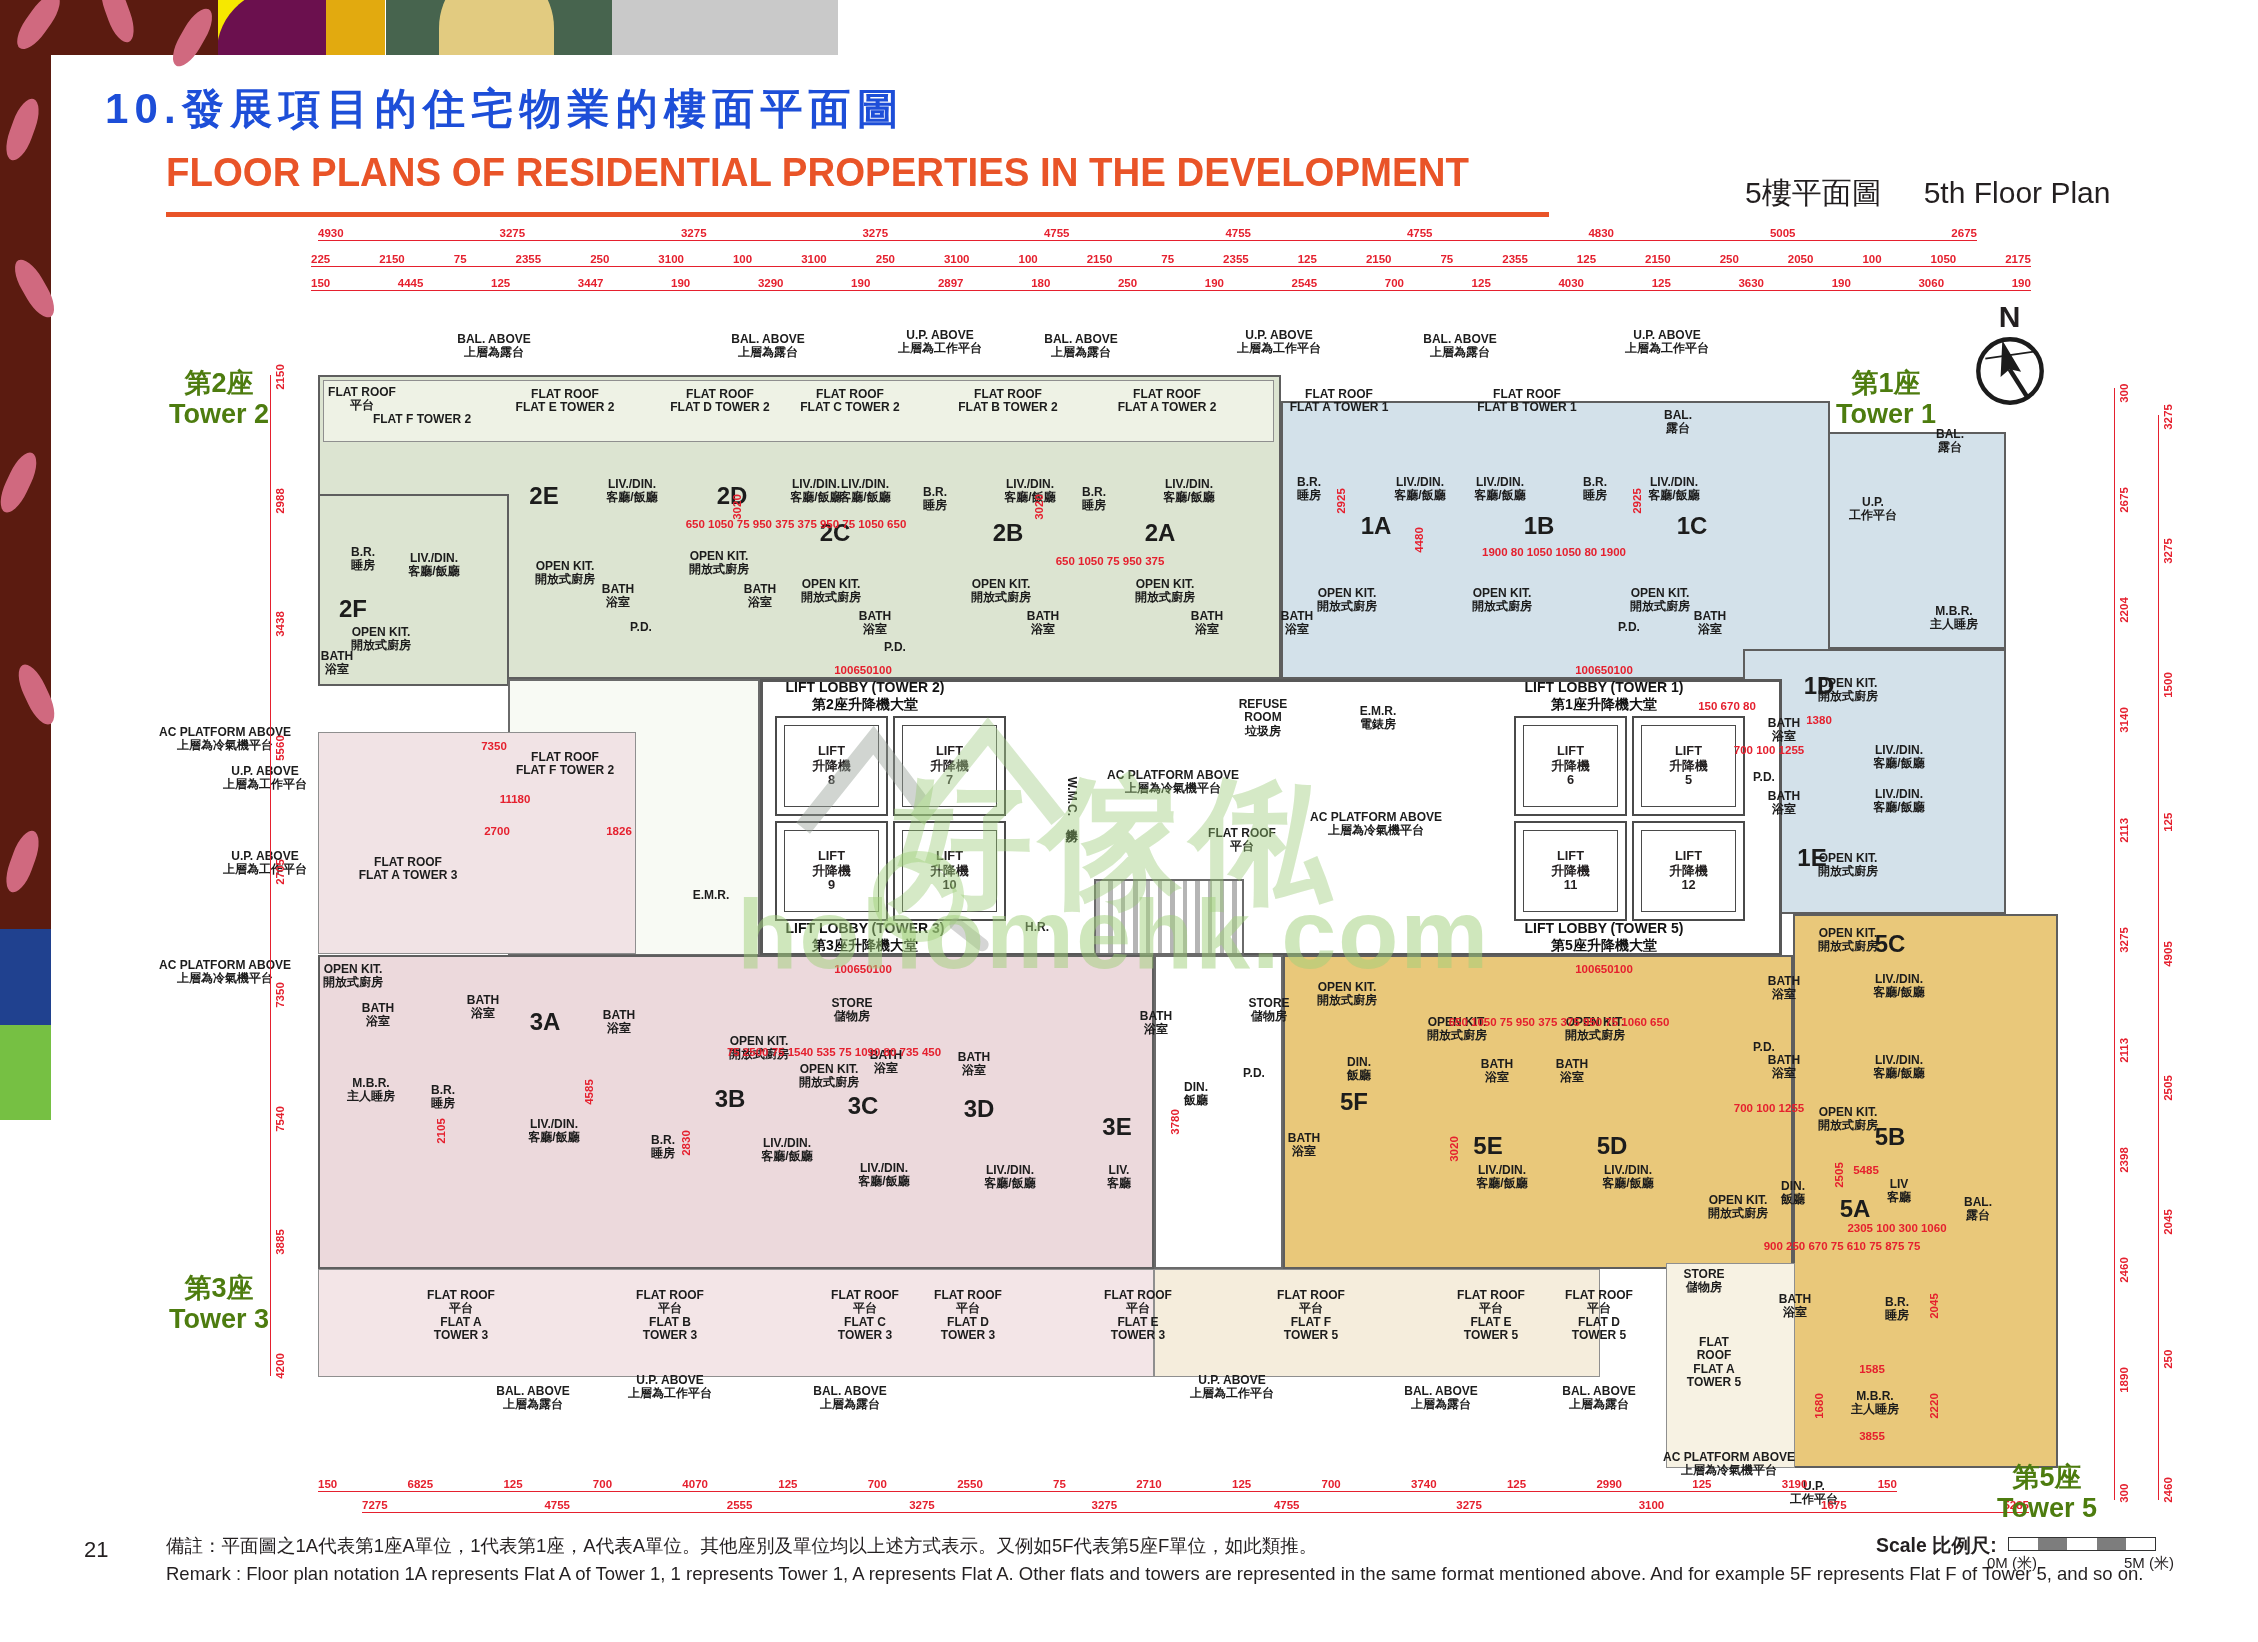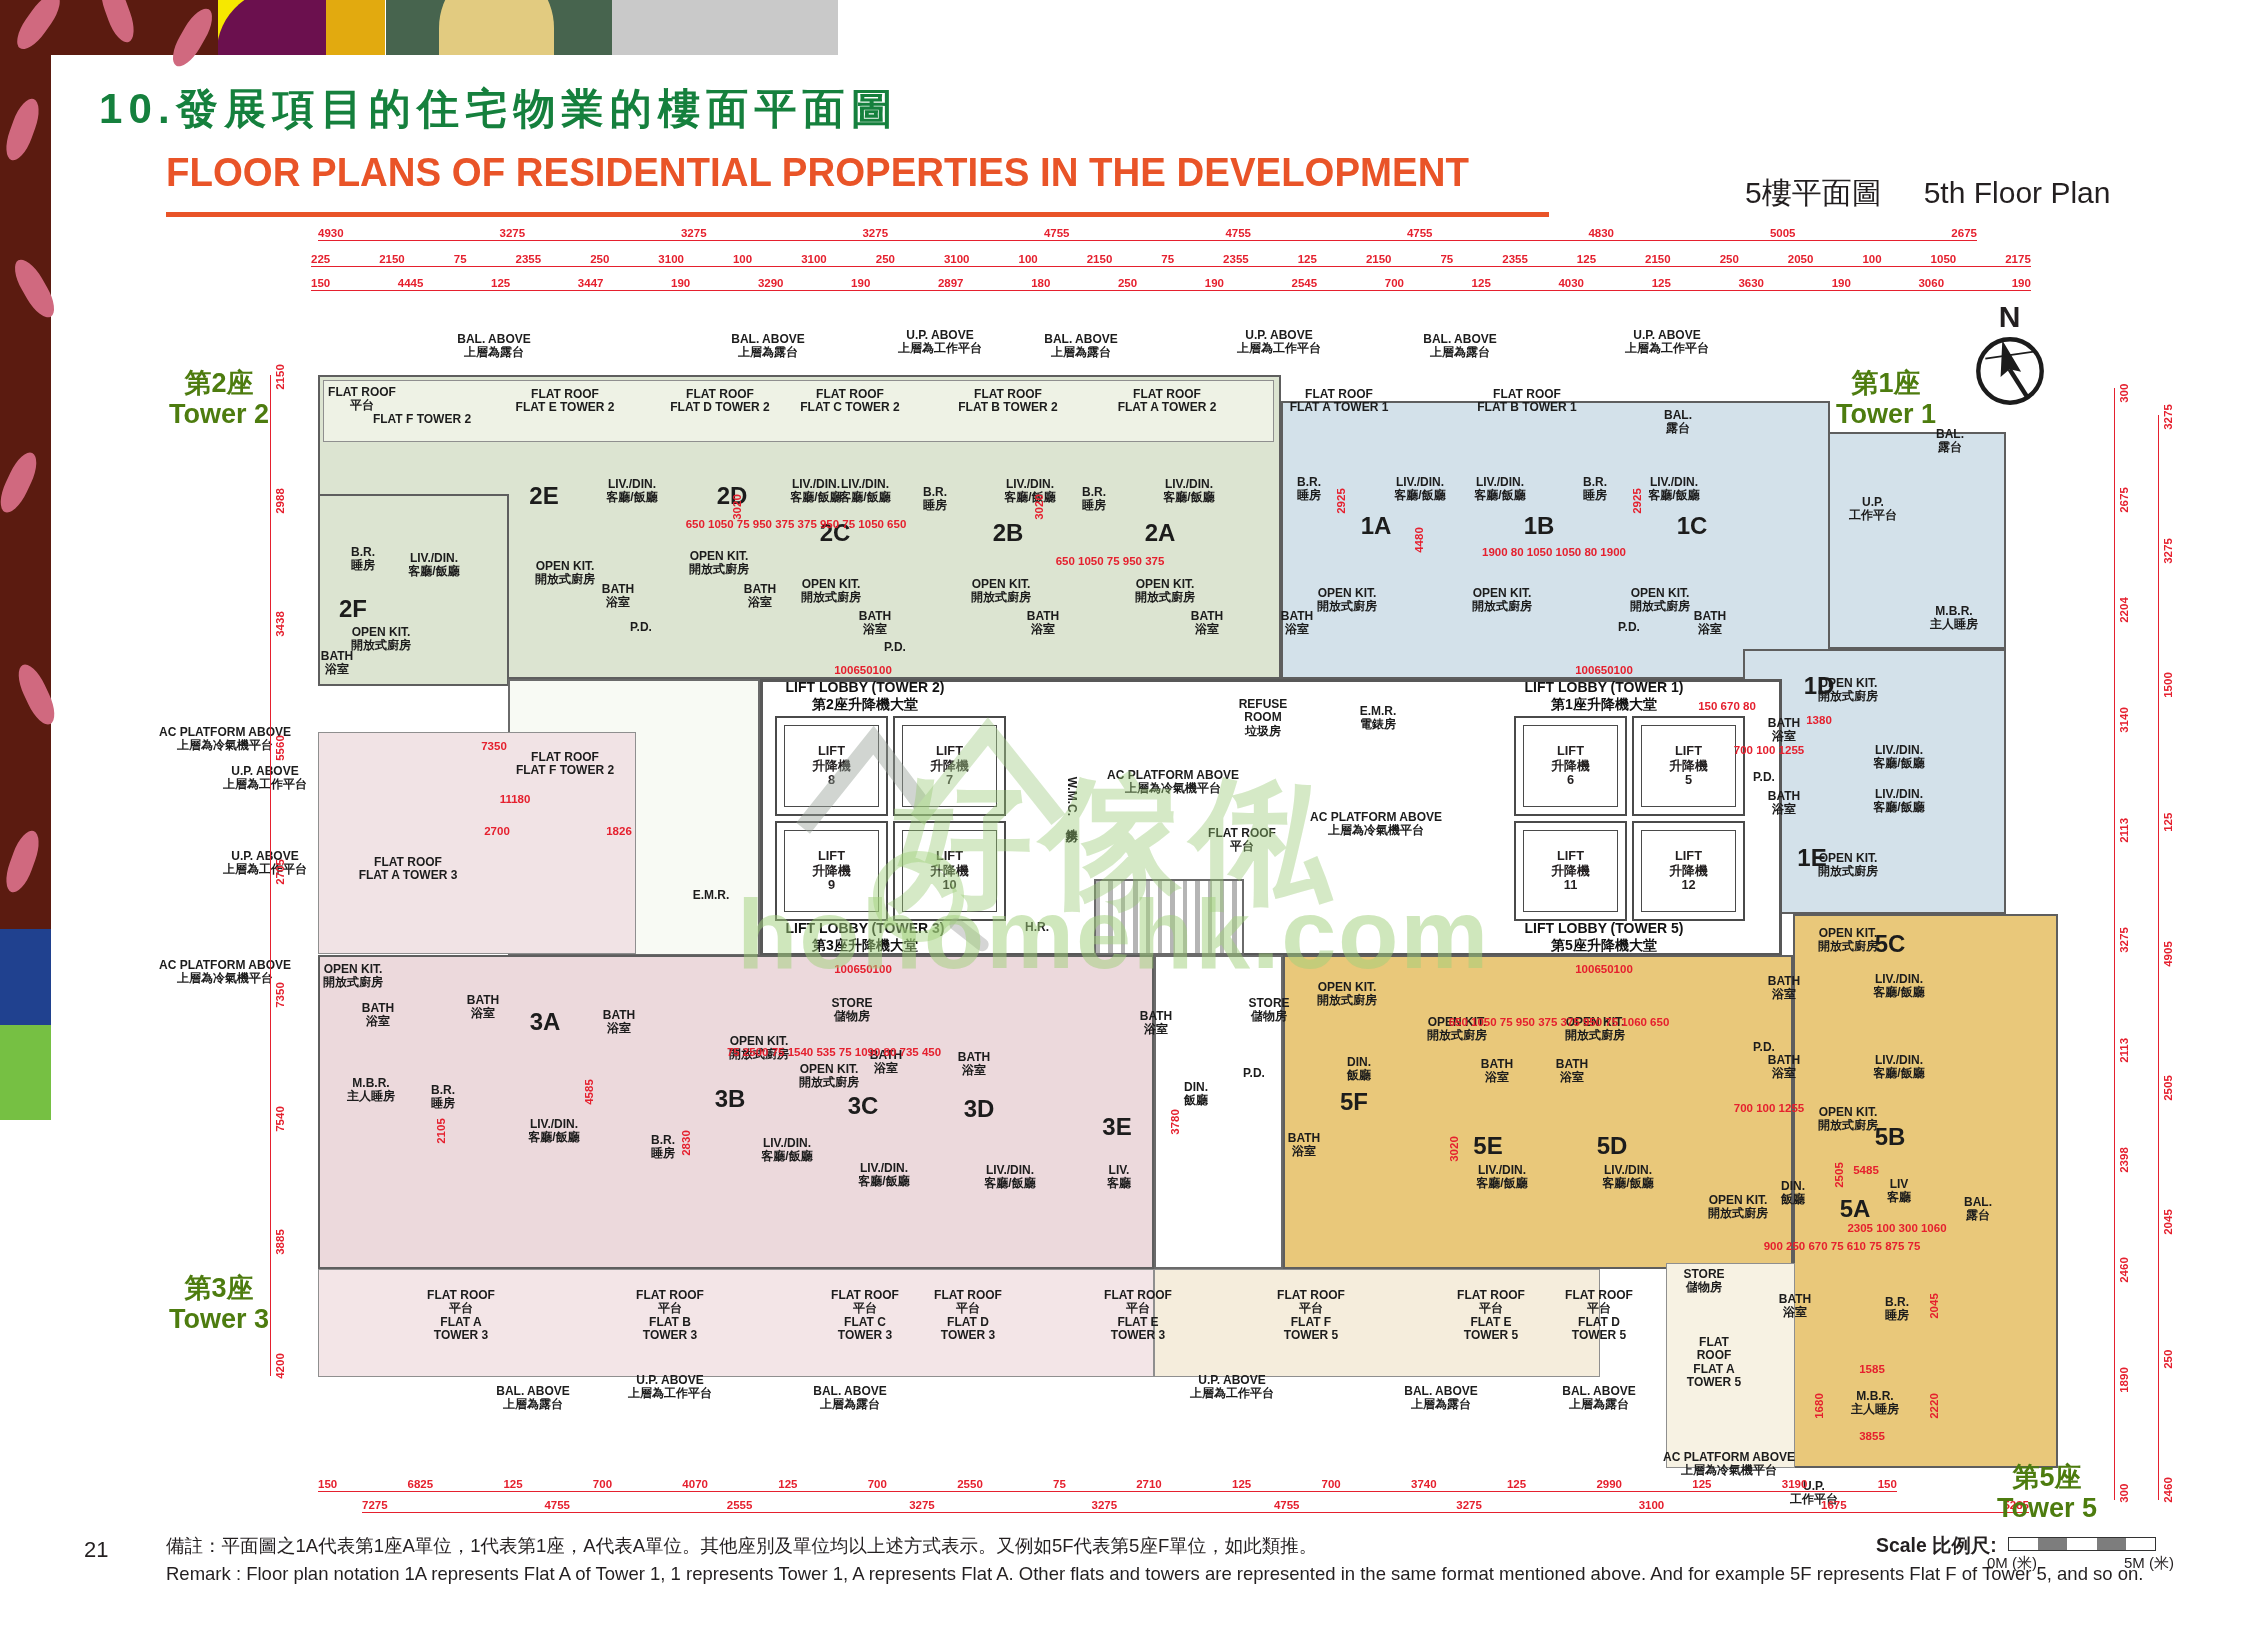--- a/index.html
+++ b/index.html
@@ -6,22 +6,22 @@
   body{width:2258px;height:1643px;position:relative;overflow:hidden;
        font-family:"Liberation Sans", sans-serif;color:#231f20;}
   
   #banner{position:absolute;left:0;top:0;height:55px;width:838px;}
   #banner .seg{position:absolute;top:0;height:55px;overflow:hidden;}
   #strip{position:absolute;left:0;top:0;width:51px;height:1120px;}
   #strip .seg{position:absolute;left:0;width:51px;}
   .leaf{position:absolute;width:23px;height:65px;background:#d0697f;
         border-radius:60% 60% 60% 60%/50% 50% 50% 50%;}
   
-  #title-zh{position:absolute;left:99px;top:81px;font-size:42px;font-weight:bold;
-            color:#15803d;letter-spacing:6.2px;white-space:nowrap;}
+  #title-zh{position:absolute;left:105px;top:81px;font-size:42px;font-weight:bold;
+            color:#1d4ed8;letter-spacing:6.2px;white-space:nowrap;}
   #title-en{position:absolute;left:166px;top:150px;font-size:40px;font-weight:bold;
             color:#e95428;white-space:nowrap;transform:scaleX(.96);transform-origin:left;}
   #title-underline{position:absolute;left:166px;top:212px;width:1383px;height:5.3px;background:#e95428;}
   #floor-label{position:absolute;left:1745px;top:173px;font-size:30px;color:#231f20;white-space:nowrap;}
   #floor-label .gap{display:inline-block;width:42px;}
   
   #plan{position:absolute;left:0;top:0;width:2258px;height:1643px;}
   .zone{position:absolute;border-style:solid;box-sizing:border-box;}
   .hatch{background:repeating-linear-gradient(90deg,#b5b5b5 0 4.4px,#fff 4.4px 12.4px);}
   .unit{position:absolute;transform:translate(-50%,-50%);font-size:24px;font-weight:bold;

